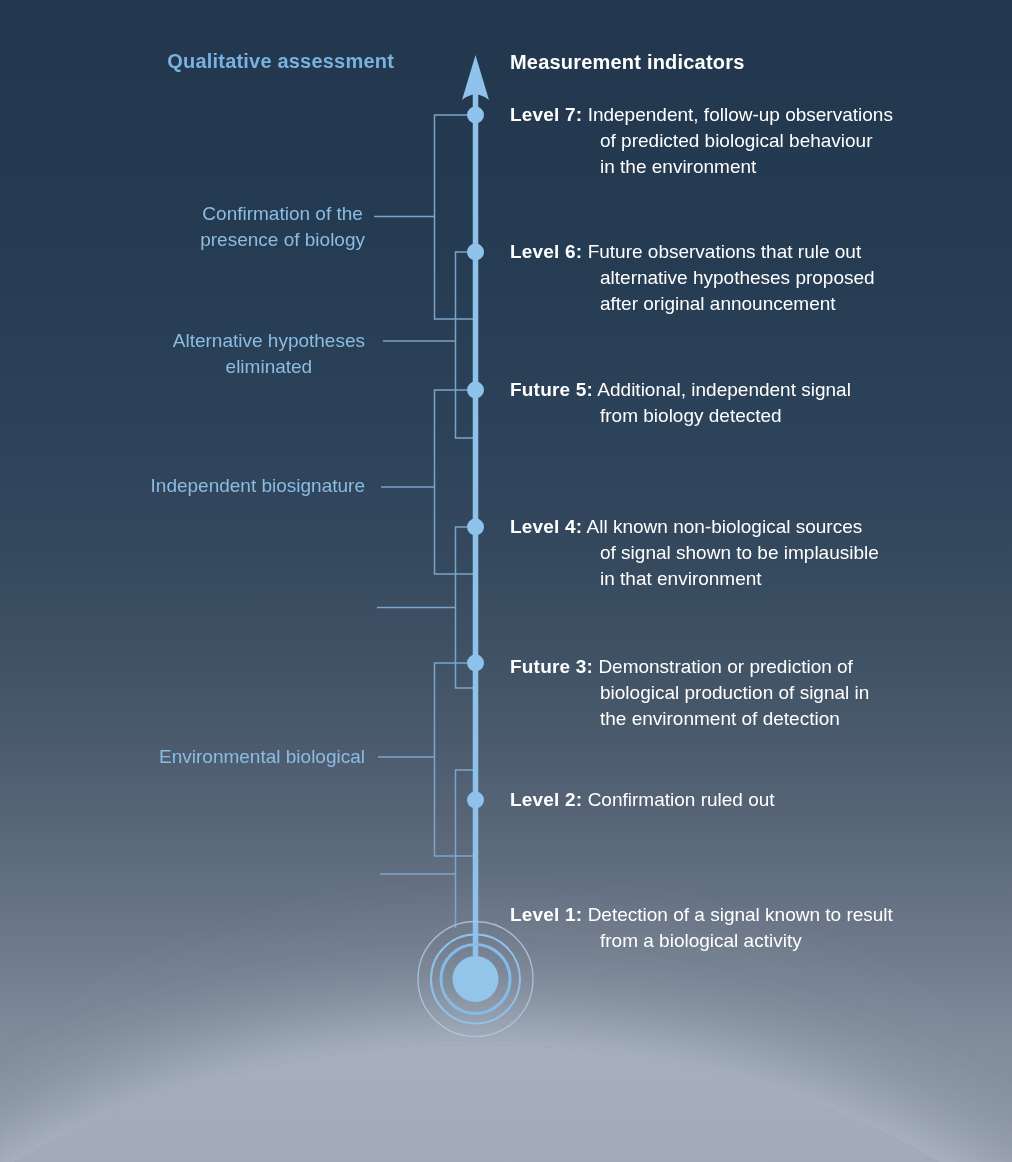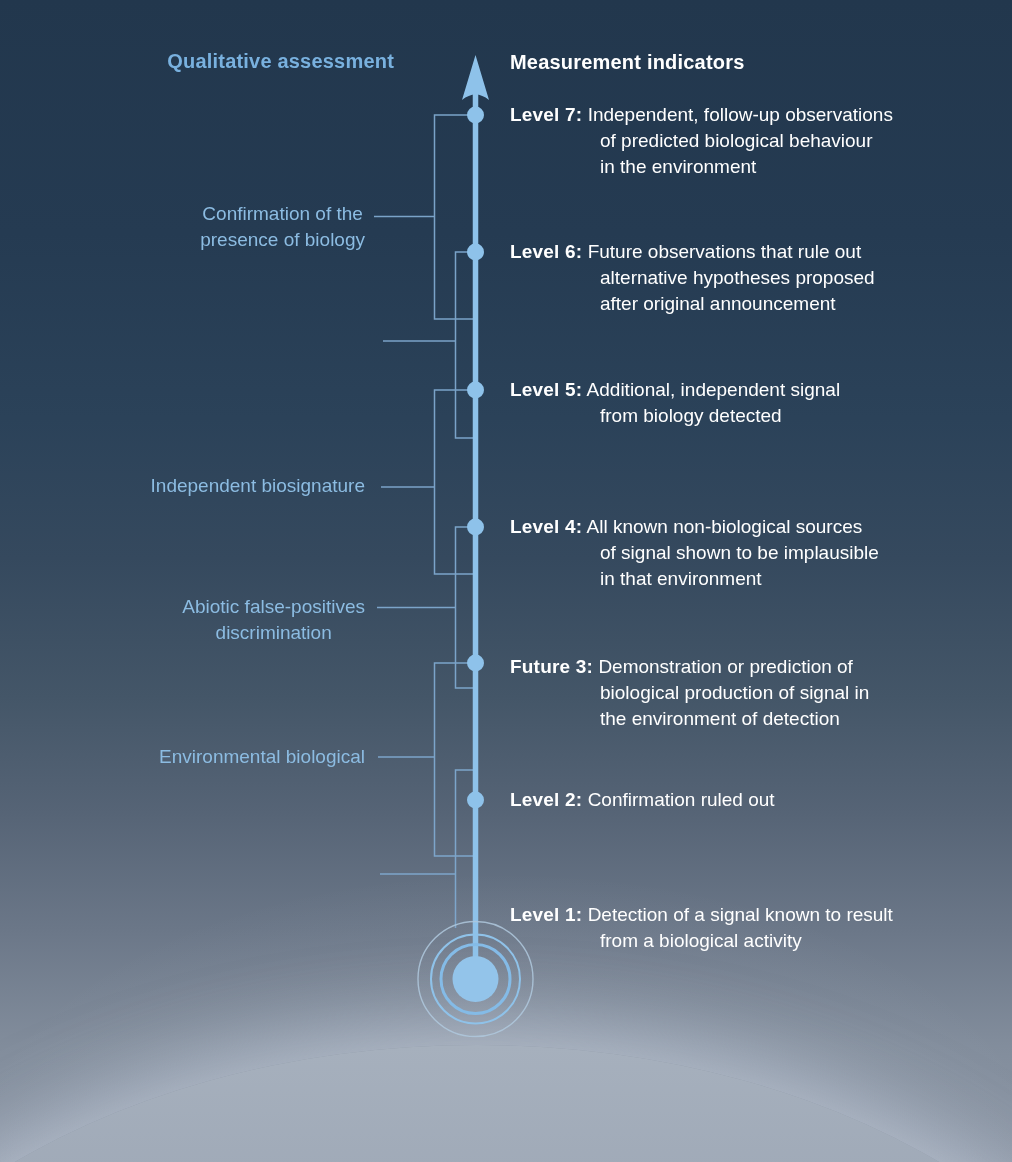--- a/index.html
+++ b/index.html
@@ -85,32 +85,32 @@
       <circle cx="475.5" cy="979" r="34.5" fill="none" stroke="#84BBE7" stroke-width="3"></circle>
       <circle cx="475.5" cy="979" r="23" fill="#93C4EA"></circle>
     </g>
   </svg>
 
   <div class="hdr hdr-q">Qualitative assessment</div>
   <div class="hdr hdr-m">Measurement indicators</div>
 
   <div class="qlabel" style="top:201px">Confirmation of the
 presence of biology</div>
+  <div class="qlabel" style="top:328px">Alternative hypotheses
+eliminated</div>
   <div class="qlabel" style="top:473px">Independent biosignature</div>
-  <div class="qlabel" style="top:594px">Abiotic false-positives
-discrimination</div>
   <div class="qlabel" style="top:744px">Environmental biological</div>
 
   <div class="level" style="top:102px"><b>Level 7:</b> <span class="desc">Independent, follow-up observations
 of predicted biological behaviour
 in the environment</span></div>
   <div class="level" style="top:239px"><b>Level 6:</b> <span class="desc">Future observations that rule out
 alternative hypotheses proposed
 after original announcement</span></div>
-  <div class="level" style="top:377px"><b>Level 5:</b> <span class="desc">Additional, independent signal
+  <div class="level" style="top:377px"><b>Future 5:</b> <span class="desc">Additional, independent signal
 from biology detected</span></div>
   <div class="level" style="top:514px"><b>Level 4:</b> <span class="desc">All known non-biological sources
 of signal shown to be implausible
 in that environment</span></div>
   <div class="level" style="top:654px"><b>Future 3:</b> <span class="desc">Demonstration or prediction of
 biological production of signal in
 the environment of detection</span></div>
   <div class="level" style="top:787px"><b>Level 2:</b> <span class="desc">Confirmation ruled out</span></div>
   <div class="level" style="top:902px"><b>Level 1:</b> <span class="desc">Detection of a signal known to result
 from a biological activity</span></div>

